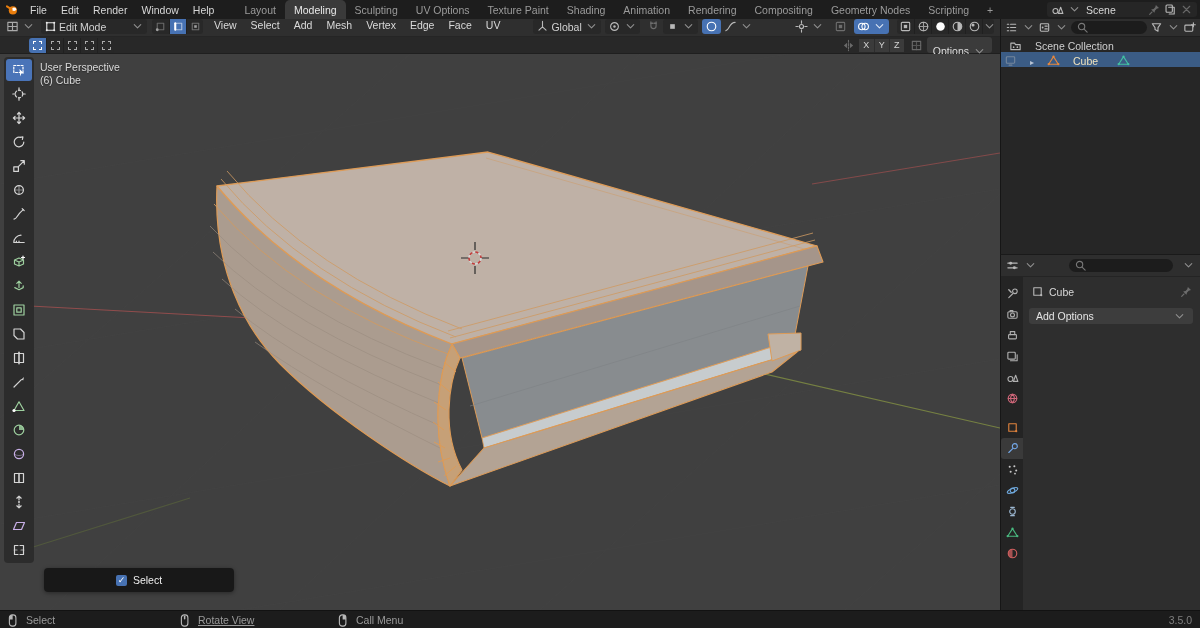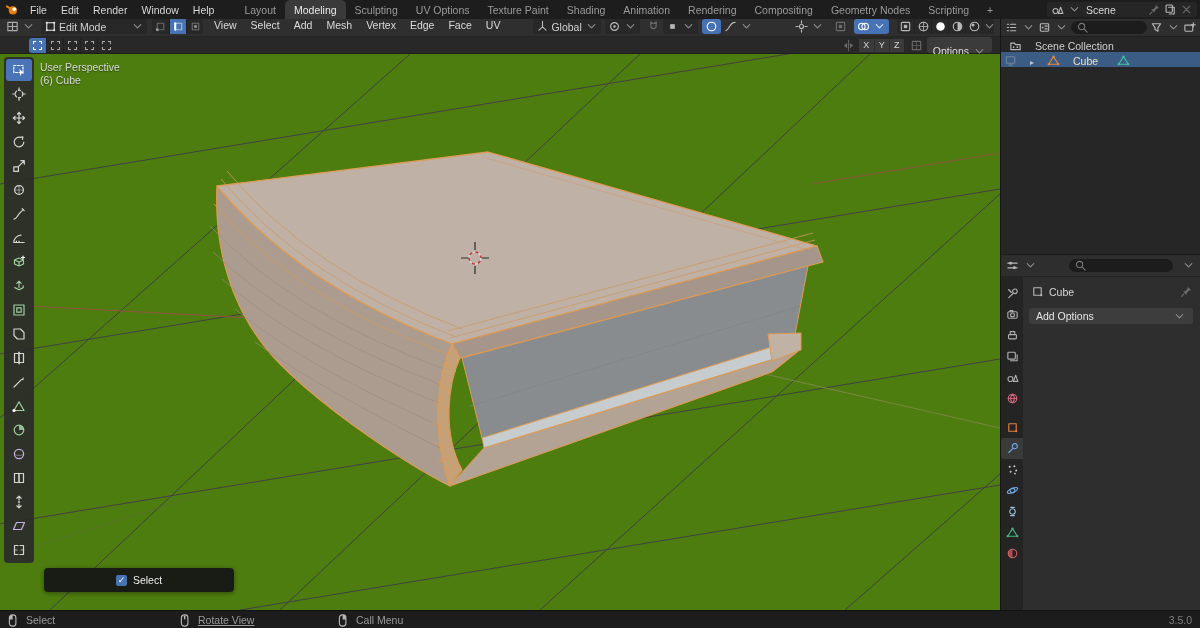--- a/index.html
+++ b/index.html
@@ -35,21 +35,21 @@
   .shade-on { background:#5a5a5a; color:#fff; }
   
   #tool-settings { left:0; top:37px; width:1000px; height:17px; background:#282828; display:flex; align-items:center; border-bottom:1px solid #1f1f1f; }
   .ts-box { width:9px; height:9px; border:1px dashed #aaa; }
   .ts-right { margin-left:auto; display:flex; align-items:center; gap:4px; margin-right:8px; }
   .xyz { display:flex; }
   .xyz .ax { width:15px; height:13px; background:#3b3b3b; color:#d5d5d5; display:flex; align-items:center; justify-content:center; font-size:9px; }
   .xyz .ax + .ax { border-left:1px solid #2d2d2d; }
   .opt-btn { background:#3b3b3b; border-radius:3px; height:14px; display:flex; align-items:flex-start; padding:8px 6px; gap:3px; color:#dcdcdc; }
   
-  #viewport { left:0; top:54px; width:1000px; height:556px; background:#4d7c0f; overflow:hidden; }
+  #viewport { left:0; top:54px; width:1000px; height:556px; background:#404040; overflow:hidden; }
   #vp-overlay-text { left:40px; top:7px; color:#d9d9d9; line-height:13px; text-shadow:0 1px 1px rgba(0,0,0,.4); }
   
   #toolbar { left:4px; top:3px; width:30px; padding:2px; background:rgba(42,42,42,.92); border-radius:4px; display:flex; flex-direction:column; gap:2px; }
   .tool { width:26px; height:22px; border-radius:3px; display:flex; align-items:center; justify-content:center; background:transparent; position:relative; }
   .tool.active { background:#4a74b8; }
   .tool svg { width:14px; height:14px; }
   
   #op-panel { left:44px; top:514px; width:190px; border-radius:4px; overflow:hidden; box-shadow:0 1px 4px rgba(0,0,0,.4); }
   #op-panel .hd { background:#242424; height:16px; display:flex; align-items:center; gap:5px; padding:0 7px; color:#cfcfcf; }
   #op-panel .bd { background:rgba(22,22,22,.95); height:24px; display:flex; align-items:center; justify-content:center; gap:6px; }

